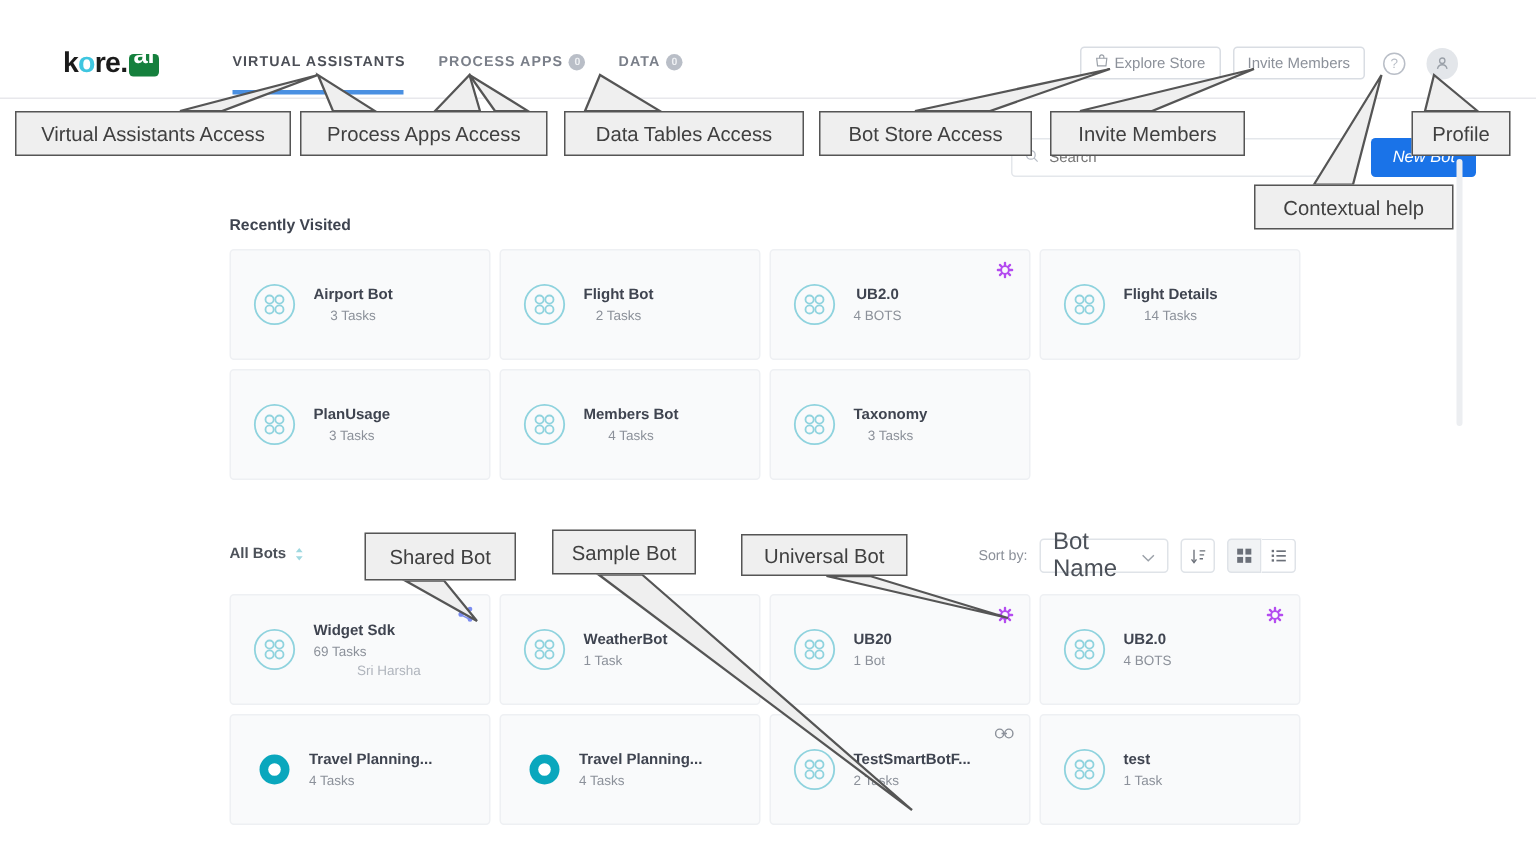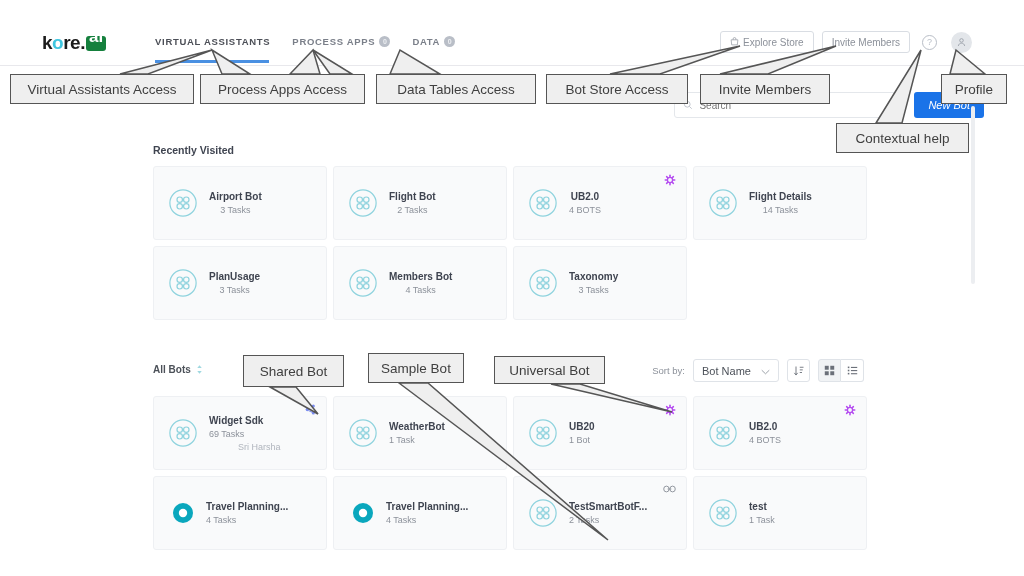--- a/index.html
+++ b/index.html
@@ -110,21 +110,21 @@
   
   .allbots-label {
     position: absolute; left: 153px; top: 364px; font-size: 10px; font-weight: bold;
     color: #4c5159; display: flex; align-items: flex-start; gap: 5px; cursor: pointer;
   }
   .toolbar { position: absolute; right: 160px; top: 359px; display: flex; align-items: center; gap: 8px; }
   .sort-label { font-size: 9.5px; color: #8c919a; }
   .select-box {
     width: 86px; height: 23px; border: 1px solid #dfe3e8; border-radius: 3px; background: #fff;
     display: flex; align-items: center; justify-content: space-between; padding: 0 8px;
-    font-size: 11px; color: #4c5159; cursor: pointer;
+    font-size: 16px; color: #4c5159; cursor: pointer;
   }
   .icon-btn {
     width: 23px; height: 23px; border: 1px solid #dfe3e8; border-radius: 3px; background: #fff;
     display: flex; align-items: center; justify-content: center; cursor: pointer;
   }
   .icon-btn.active { background: #f1f3f5; }
   .seg { display: flex; }
   .seg .icon-btn:first-child { border-radius: 3px 0 0 3px; }
   .seg .icon-btn:last-child { border-radius: 0 3px 3px 0; border-left: none; }
 

